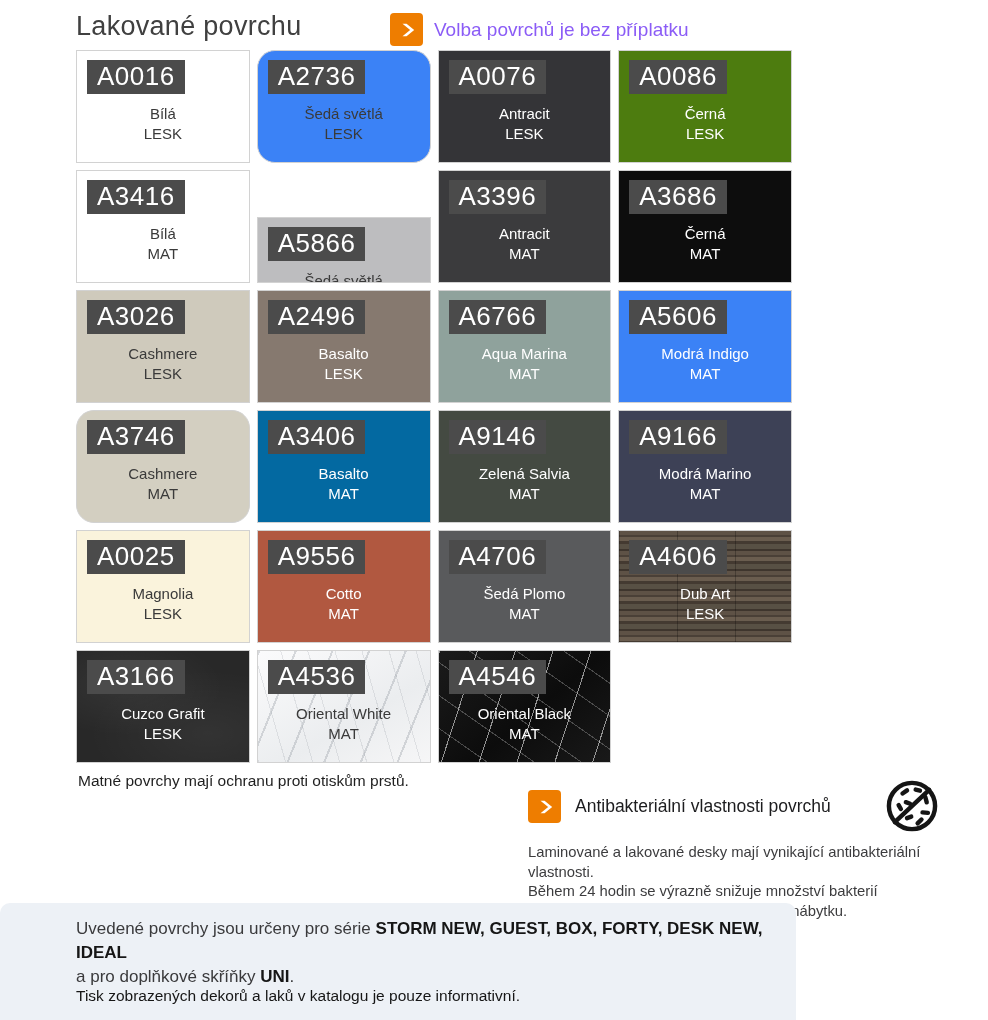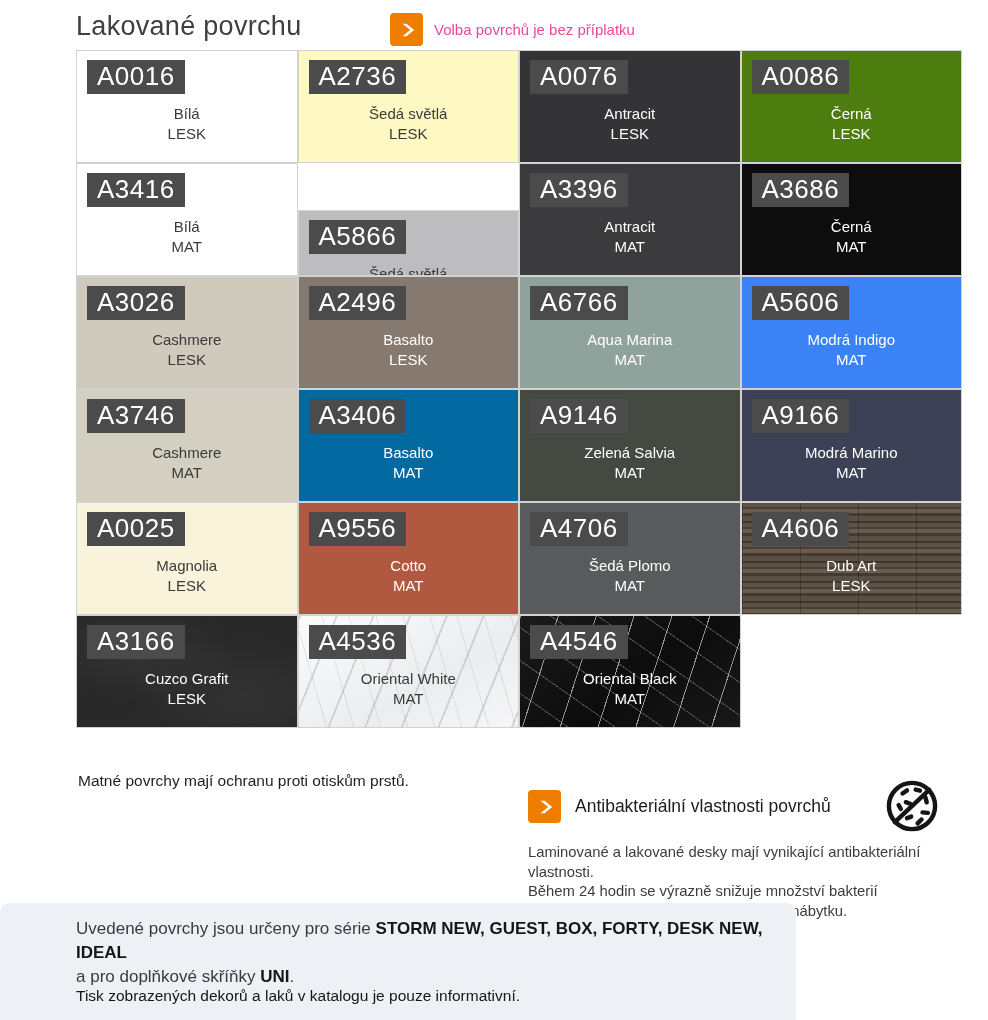--- a/index.html
+++ b/index.html
@@ -18,28 +18,29 @@
   .header-note {
     position:absolute; left:390px; top:13px;
     display:flex; align-items:center; gap:11px;
   }
   .orange-badge {
     width:33px; height:33px; border-radius:4px;
     background:#ee7d00;
     display:flex; align-items:center; justify-content:center;
     flex:0 0 auto;
   }
-  .header-note .note-text { font-size:15px; color:#ec4899; }
+  .header-note .note-text { font-size:19px; color:#8b5cf6; }
 
   
   .grid {
-    position:absolute; left:76px; top:50px; width:886px;
+    position:absolute; left:76px; top:50px; width:716px;
     display:grid;
     grid-template-columns:repeat(4,1fr);
     grid-auto-rows:113px;
+    gap:7px;
   }
   .swatch {
     position:relative;
     border:1px solid #d2d2d2;
     box-sizing:border-box;
     color:#fff;
     overflow:hidden;
   }
   .swatch.dark-text { color:#3a3a3a; }
   .swatch .code {
@@ -129,21 +130,21 @@
   </span>
   <span class="note-text">Volba povrchů je bez příplatku</span>
 </div>
 
 <div class="grid">
     <div class="swatch dark-text" style="background: rgb(255, 255, 255);">
     <span class="code">A0016</span>
     <span class="name">Bílá</span>
     <span class="finish">LESK</span>
   </div>
-    <div class="swatch dark-text" style="background: #fef9c3;">
+    <div class="swatch dark-text" style="background: #3b82f6; border-radius: 18px;">
     <span class="code">A2736</span>
     <span class="name">Šedá světlá</span>
     <span class="finish">LESK</span>
   </div>
     <div class="swatch" style="background: rgb(52, 52, 55);">
     <span class="code">A0076</span>
     <span class="name">Antracit</span>
     <span class="finish">LESK</span>
   </div>
     <div class="swatch" style="background: #4d7c0f;">
@@ -184,21 +185,21 @@
     <div class="swatch" style="background: rgb(143, 162, 156);">
     <span class="code">A6766</span>
     <span class="name">Aqua Marina</span>
     <span class="finish">MAT</span>
   </div>
     <div class="swatch" style="background: #3b82f6;">
     <span class="code">A5606</span>
     <span class="name">Modrá Indigo</span>
     <span class="finish">MAT</span>
   </div>
-    <div class="swatch dark-text" style="background: rgb(211, 207, 193);">
+    <div class="swatch dark-text" style="background: rgb(211, 207, 193); border-radius: 18px;">
     <span class="code">A3746</span>
     <span class="name">Cashmere</span>
     <span class="finish">MAT</span>
   </div>
     <div class="swatch" style="background: #0369a1;">
     <span class="code">A3406</span>
     <span class="name">Basalto</span>
     <span class="finish">MAT</span>
   </div>
     <div class="swatch" style="background: rgb(68, 74, 66);">

